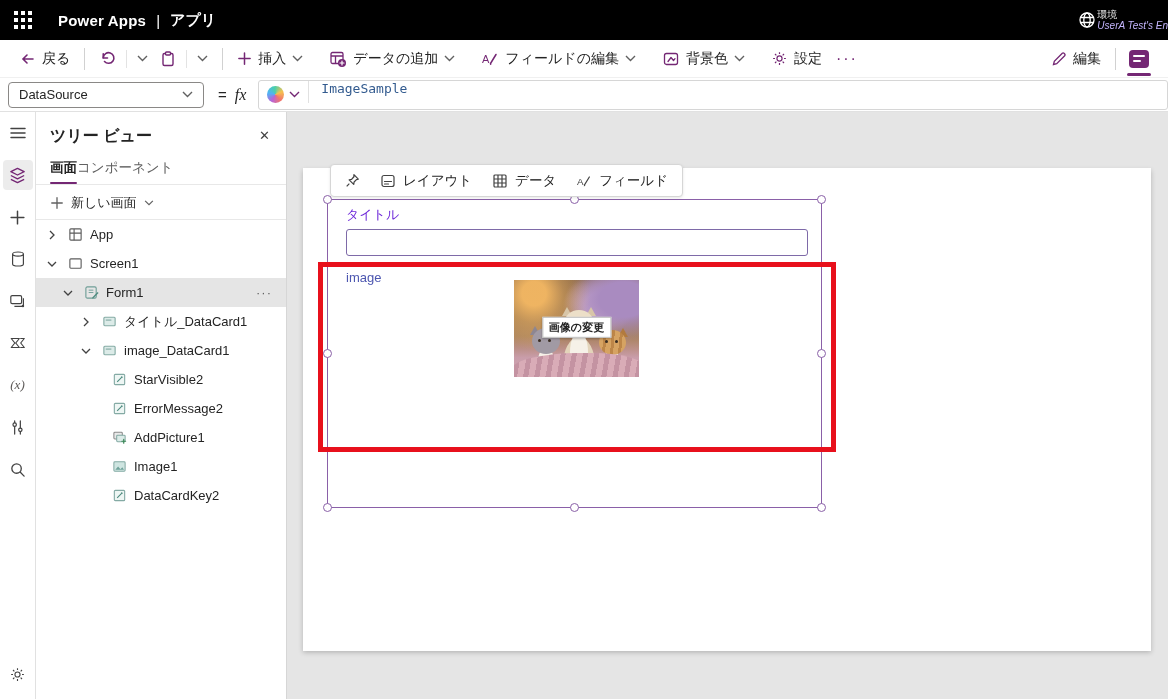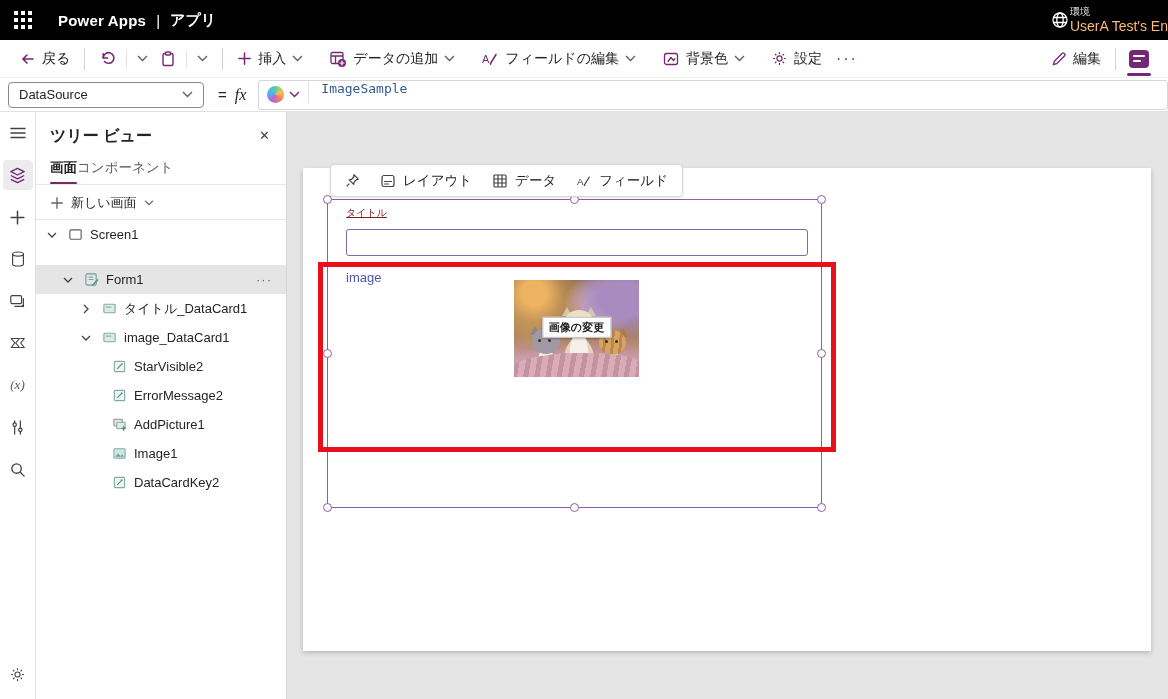--- a/index.html
+++ b/index.html
@@ -16,21 +16,21 @@
             display:flex; align-items:center; color:#fff; }
   .waffle { width:46px; height:40px; display:flex; align-items:center; justify-content:center; cursor:pointer; }
   .waffle-grid { display:grid; grid-template-columns:repeat(3,4px); grid-template-rows:repeat(3,4px); gap:3px; }
   .waffle-grid i { background:#fff; width:4px; height:4px; display:block; }
   .brand { font-size:15px; font-weight:bold; margin-left:12px; letter-spacing:.2px; }
   .brand-sep { margin:0 10px; font-weight:300; color:#fff; font-size:15px; }
   .app-label { font-size:15px; font-weight:bold; }
   .topbar-right { margin-left:auto; display:flex; align-items:center; padding-right:0; max-width:150px; overflow:hidden; }
   .env-block { line-height:1.15; white-space:nowrap; }
   .env-label { font-size:10px; color:#e8e8e8; }
-  .env-name { font-size:14px; color:#fdba74; }
+  .env-name { font-size:10px; color:#c4b5fd;font-style:italic; }
 
   
   .cmdbar { position:absolute; left:0; top:40px; width:1168px; height:38px; background:#fff;
             display:flex; align-items:center; padding:0 14px; font-size:14px; color:#242424;
             border-bottom:1px solid #f0f0f0; }
   .cmd-item { display:flex; align-items:center; gap:6px; padding:4px 6px; border-radius:4px; cursor:pointer; white-space:nowrap; }
   .vdiv { width:1px; height:22px; background:#d1d1d1; margin:0 8px; }
   .vdiv-s { width:1px; height:18px; background:#e3e3e3; margin:0 4px; }
   .chev { color:#616161; }
   .purple { color:#742774; }
@@ -76,21 +76,21 @@
   .tp-tabs { display:flex; gap:0; padding:8px 14px 0 14px; border-bottom:1px solid #e8e8e8; }
   .tp-tab { padding-bottom:7px; cursor:pointer; color:#616161; position:relative; font-size:13.5px; }
   .tp-tab.active { color:#242424; font-weight:bold; }
   .tp-tab.active::after { content:""; position:absolute; left:0; right:0; bottom:0; height:2px; background:#742774; border-radius:2px; }
   .tp-search { margin:10px 12px 0 12px; height:27px; border:1px solid #8a8886; border-bottom-color:#616161; border-radius:3px;
                display:flex; align-items:center; padding:0 8px; gap:6px; color:#616161; background:#fff; }
   .tp-search-ph { font-size:13px; color:#616161; }
   .tp-newscreen { display:flex; align-items:center; gap:7px; margin:9px 12px 7px 14px; cursor:pointer; color:#242424; }
   .tp-divider { height:1px; background:#e8e8e8; }
   .trow { height:29px; display:flex; align-items:center; gap:6px; cursor:pointer; position:relative; color:#242424; }
-  .trow.selected { background:#e5e5e5;margin-top:16px; }
+  .trow.selected { background:#e5e5e5; }
   .trow .tchev { width:16px; display:flex; justify-content:center; color:#424242; flex:none; }
   .trow .ticon { width:18px; display:flex; justify-content:center; flex:none; }
   .ind0 { padding-left:8px; } .ind1 { padding-left:24px; } .ind2 { padding-left:42px; } .ind3 { padding-left:74px; }
   .trow-overflow { position:absolute; right:14px; color:#616161; letter-spacing:1px; font-size:13px; }
 
   
   .canvas { position:absolute; left:287px; top:112px; width:881px; height:587px; background:#e5e5e5; }
   .page { position:absolute; left:16px; top:56px; width:848px; height:483px; background:#fff;
           box-shadow:0 1.5px 5px rgba(0,0,0,.22); }
 
@@ -99,21 +99,21 @@
                  box-shadow:0 1px 3px rgba(0,0,0,.10); font-size:13.5px; color:#242424; z-index:70; }
   .ctx-item { display:flex; align-items:center; gap:7px; cursor:pointer; white-space:nowrap; }
 
   .sel-rect { position:absolute; left:40px; top:87px; width:495px; height:309px;
               border:1px solid #8a60a8; z-index:20; }
   .hdl { position:absolute; width:9px; height:9px; border-radius:50%; background:#fff; border:1px solid #8a60a8; z-index:60; }
   .hdl.tl{left:-5px;top:-5px} .hdl.tc{left:calc(50% - 4.5px);top:-5px} .hdl.tr{right:-5px;top:-5px}
   .hdl.ml{left:-5px;top:calc(50% - 4.5px)} .hdl.mr{right:-5px;top:calc(50% - 4.5px)}
   .hdl.bl{left:-5px;bottom:-5px} .hdl.bc{left:calc(50% - 4.5px);bottom:-5px} .hdl.br{right:-5px;bottom:-5px}
 
-  .fld-title-label { position:absolute; left:18px; top:6px; font-size:10px; color:#7f1d1d;text-decoration:underline; }
+  .fld-title-label { position:absolute; left:18px; top:6px; font-size:13px; color:#6d28d9; }
   .fld-title-input { position:absolute; left:18px; top:29px; width:462px; height:27px; border:1px solid #7e6aa8;
                      border-radius:3px; background:#fff; font-size:13px; padding:0 8px; outline:none; }
   .fld-image-label { position:absolute; left:18px; top:70px; font-size:13px; color:#4d57b0; }
 
   
   .catimg { position:absolute; left:186px; top:80px; width:125px; height:97px; overflow:hidden; cursor:pointer;
             background:
               radial-gradient(circle at 16% 14%, rgba(244,184,99,.95) 0 9%, rgba(244,184,99,.45) 22%, rgba(244,184,99,0) 42%),
               radial-gradient(ellipse at 88% 20%, #a98bc0 0 16%, rgba(169,139,192,0) 38%),
               radial-gradient(ellipse at 68% 26%, #c9a9cb 0 12%, rgba(201,169,203,0) 30%),
@@ -433,20 +433,34 @@
     </span>
     <span>新しい画面</span>
     <span class="chev">
       <svg width="10" height="6" viewBox="0 0 11 7" fill="none" stroke="#616161" stroke-width="1.4">
           <path d="M1 1l4.5 4.5L10 1"></path>
         </svg>
     </span>
   </div>
   <div class="tp-divider"></div>
 
+  <div class="trow ind0">
+    <span class="tchev">
+      <svg width="6" height="10" viewBox="0 0 6 10" fill="none" stroke="#424242" stroke-width="1.3">
+          <path d="M1 1l4 4-4 4"></path>
+        </svg>
+    </span>
+    <span class="ticon">
+      <svg width="15" height="15" viewBox="0 0 16 16" fill="none" stroke="#5c5c5c" stroke-width="1.2">
+        <rect x="2" y="2" width="12" height="12" rx="1"></rect>
+          <path d="M2 6.5h12M6.5 2v12"></path>
+      </svg>
+    </span>
+    <span>App</span>
+  </div>
 
   <div class="trow ind0">
     <span class="tchev">
       <svg width="10" height="6" viewBox="0 0 10 6" fill="none" stroke="#424242" stroke-width="1.3">
           <path d="M1 1l4 4 4-4"></path>
         </svg>
     </span>
     <span class="ticon">
       <svg width="15" height="15" viewBox="0 0 16 16" fill="none" stroke="#5c5c5c" stroke-width="1.2">
           <rect x="2" y="3" width="12" height="10" rx="1"></rect>

